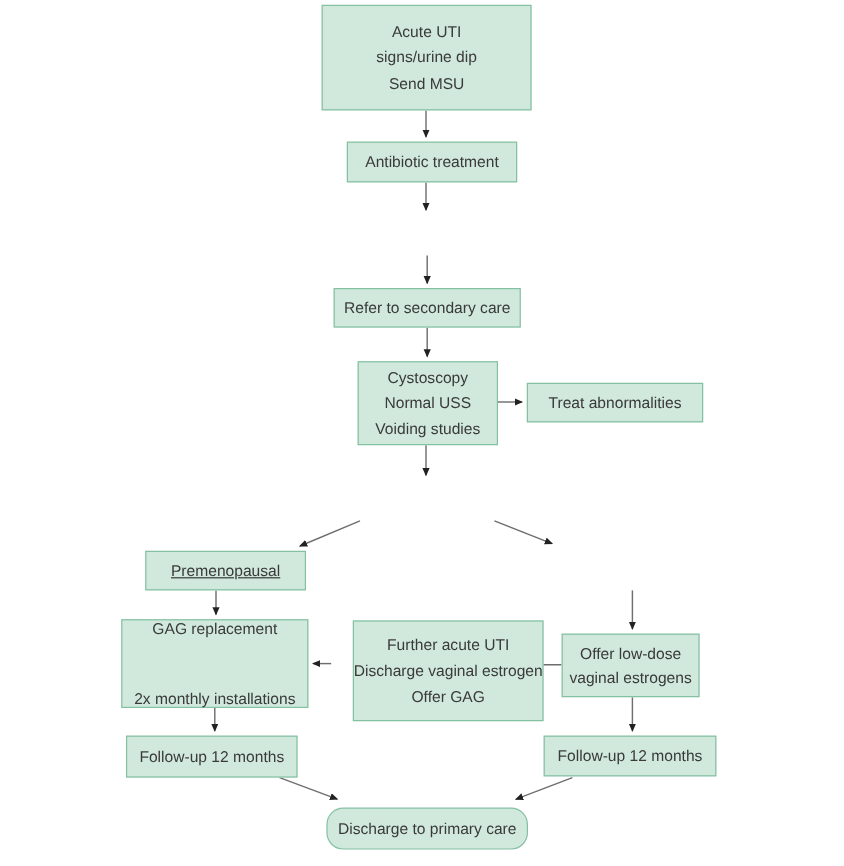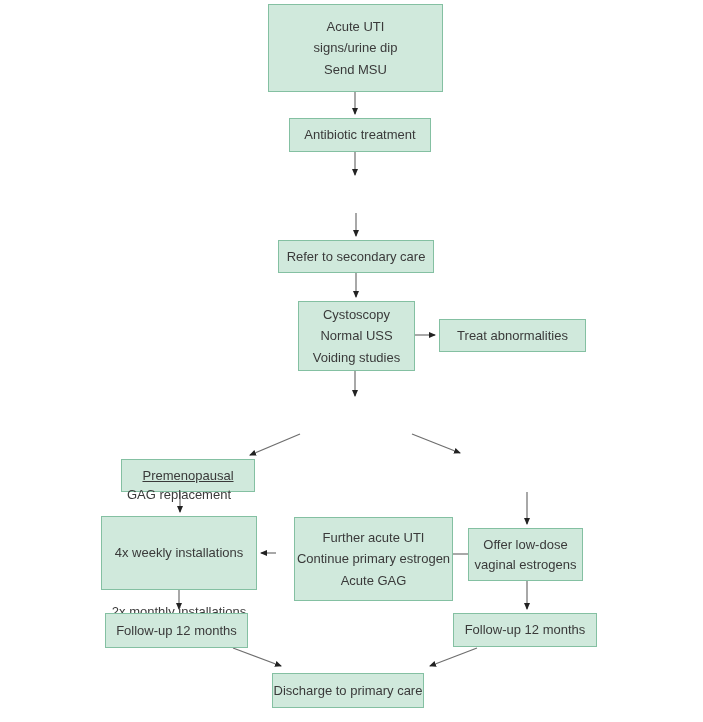--- a/index.html
+++ b/index.html
@@ -39,21 +39,21 @@
   #n-cysto      { left:298px; top:301px; width:117px; height:70px; }
   #n-treat      { left:439px; top:319px; width:147px; height:33px;justify-content:center; }
   #n-normal     { left:280px; top:400px; width:152px; height:33px; }
   #n-premen     { left:121px; top:459px; width:134px; height:33px;text-decoration:underline; }
   #n-postmen    { left:468px; top:459px; width:118px; height:33px; }
   #n-gag        { left:101px; top:516px; width:156px; height:74px;gap:37px; }
   #n-further    { left:270px; top:517px; width:159px; height:84px;margin-left:24px; }
   #n-offer      { left:468px; top:528px; width:115px; height:53px;text-align:right; }
   #n-fu-left    { left:105px; top:613px; width:143px; height:35px; }
   #n-fu-right   { left:453px; top:613px; width:144px; height:34px; }
-  #n-discharge  { left:272px; top:673px; width:152px; height:35px; }
+  #n-discharge  { left:272px; top:673px; width:168px; height:35px;border-radius:14px; }
 </style>
 </head>
 <body>
 
 <div id="canvas">
 
   <svg id="arrow-layer" viewBox="0 0 703 722" xmlns="http://www.w3.org/2000/svg">
     <defs>
       <marker id="ah" markerWidth="7" markerHeight="7" refX="6" refY="3" orient="auto" markerUnits="userSpaceOnUse">
         <path d="M0,0 L7,3 L0,6 Z" class="ah-fill" fill="#222222"></path>
@@ -105,28 +105,27 @@
   </div>
 
 
   <div class="node" id="n-premen">
     <span>Premenopausal</span>
   </div>
 
 
   <div class="node tall" id="n-gag">
     <span>GAG replacement</span>
-    <span>4x weekly installations</span>
     <span>2x monthly installations</span>
   </div>
 
   <div class="node tall" id="n-further">
     <span>Further acute UTI</span>
-    <span>Continue primary estrogen</span>
-    <span>Acute GAG</span>
+    <span>Discharge vaginal estrogen</span>
+    <span>Offer GAG</span>
   </div>
 
   <div class="node" id="n-offer">
     <span>Offer low-dose</span>
     <span>vaginal estrogens</span>
   </div>
 
   <div class="node" id="n-fu-left">
     <span>Follow-up 12 months</span>
   </div>

